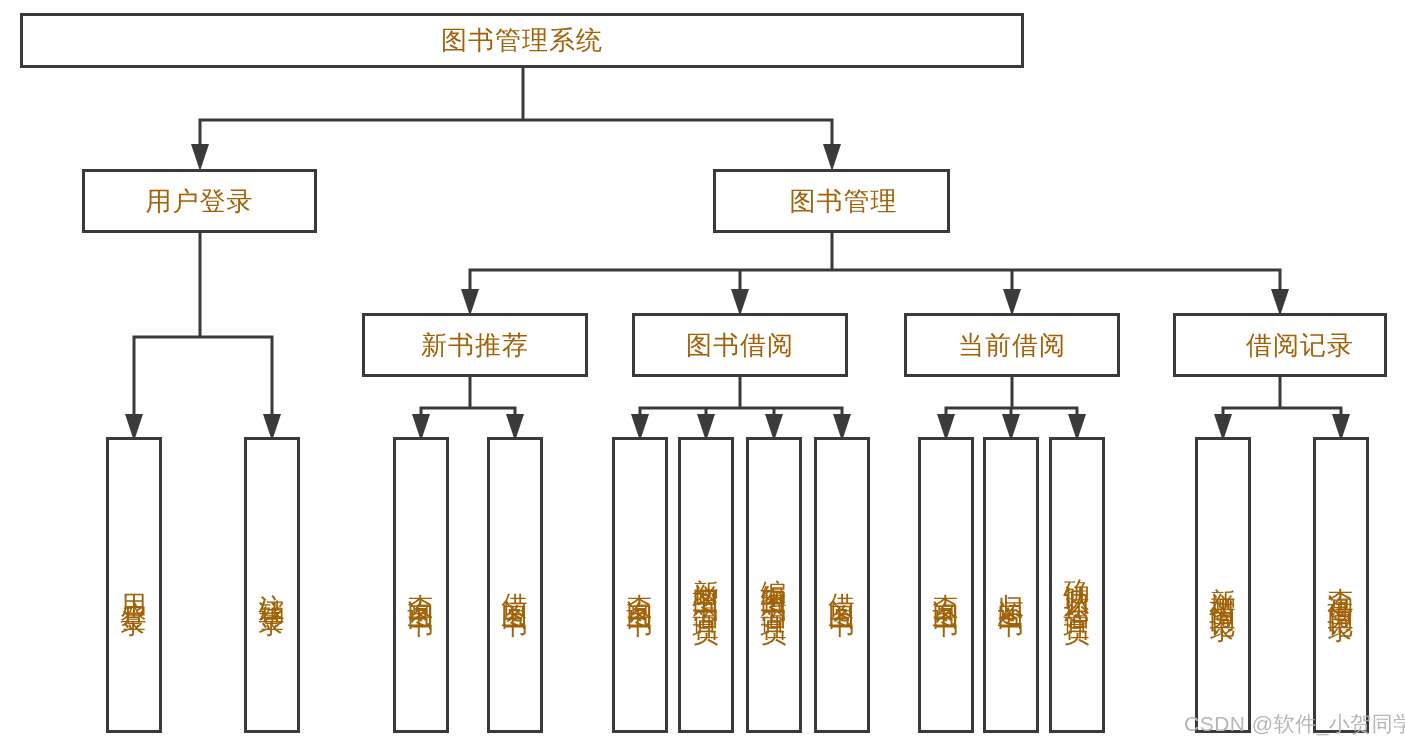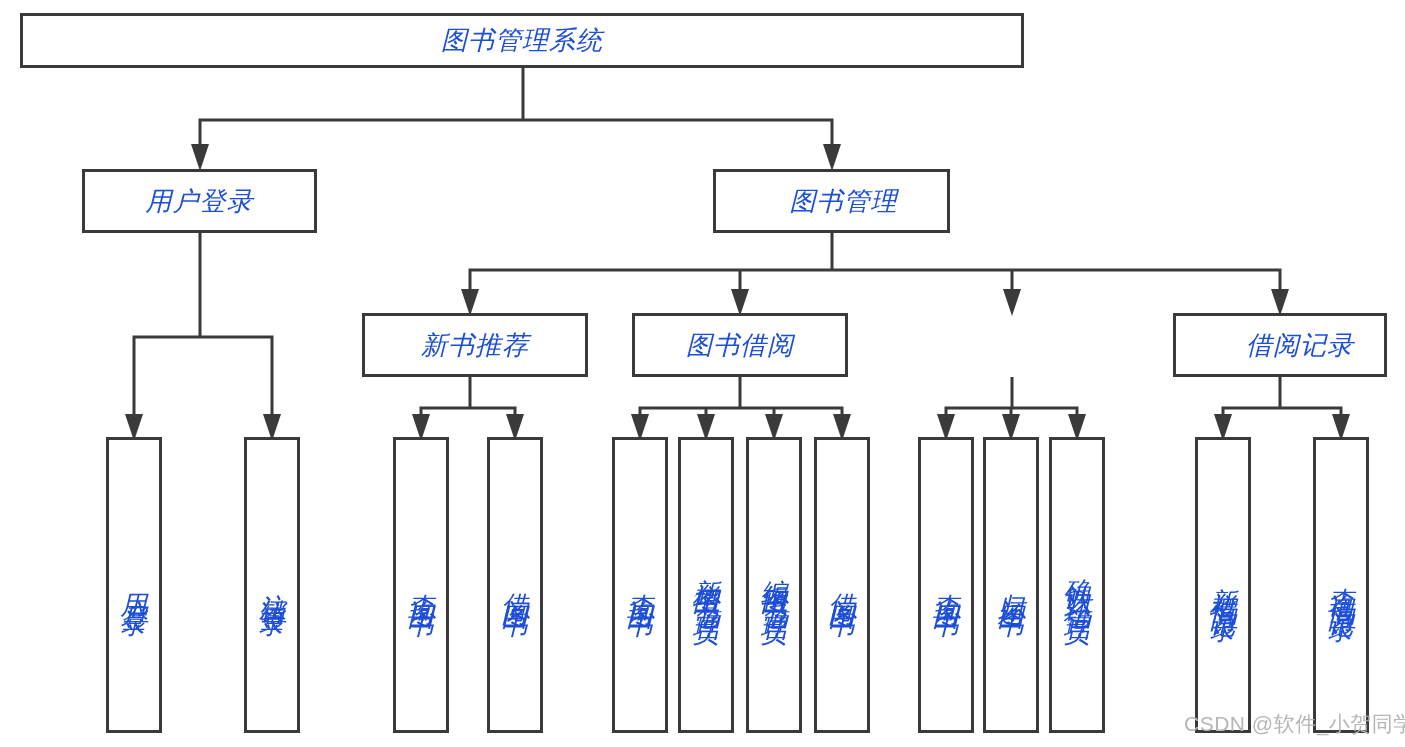--- a/index.html
+++ b/index.html
@@ -20,26 +20,25 @@
     left: 0;
     top: 0;
     width: 1405px;
     height: 747px;
   }
   .box {
     position: absolute;
     box-sizing: border-box;
     border: 3px solid #3a3a3a;
     background: #ffffff;
-    color: #1d4ed8;
+    color: #a16207;
     display: flex;
     align-items: center;
     justify-content: center;
     text-align: center;
-    font-style: italic;
   }
   .hlabel {
     font-size: 26px;
     letter-spacing: 1px;
     white-space: nowrap;
   }
   .leaf {
     writing-mode: vertical-rl;
     text-orientation: mixed;
     font-size: 26px;
@@ -105,20 +104,21 @@
     </g>
   </svg>
 
   <div class="box hlabel" style="left:20px;top:13px;width:1004px;height:55px;">图书管理系统</div>
 
   <div class="box hlabel" style="left:82px;top:169px;width:235px;height:64px;">用户登录</div>
   <div class="box hlabel" style="left:713px;top:169px;width:237px;height:64px;padding-left:24px;">图书管理</div>
 
   <div class="box hlabel" style="left:362px;top:313px;width:226px;height:64px;">新书推荐</div>
   <div class="box hlabel" style="left:632px;top:313px;width:216px;height:64px;">图书借阅</div>
+  <div class="box hlabel" style="left:904px;top:313px;width:216px;height:64px;">当前借阅</div>
   <div class="box hlabel" style="left:1173px;top:313px;width:214px;height:64px;padding-left:40px;">借阅记录</div>
 
   <div class="box leaf" style="left:106px;top:437px;width:56px;height:296px;">用户登录</div>
   <div class="box leaf" style="left:244px;top:437px;width:56px;height:296px;">注销登录</div>
 
   <div class="box leaf" style="left:393px;top:437px;width:56px;height:296px;">查询图书</div>
   <div class="box leaf" style="left:487px;top:437px;width:56px;height:296px;">借阅图书</div>
 
   <div class="box leaf" style="left:612px;top:437px;width:56px;height:296px;">查询图书</div>
   <div class="box leaf" style="left:678px;top:437px;width:56px;height:296px;">新增图书（管理员）</div>

